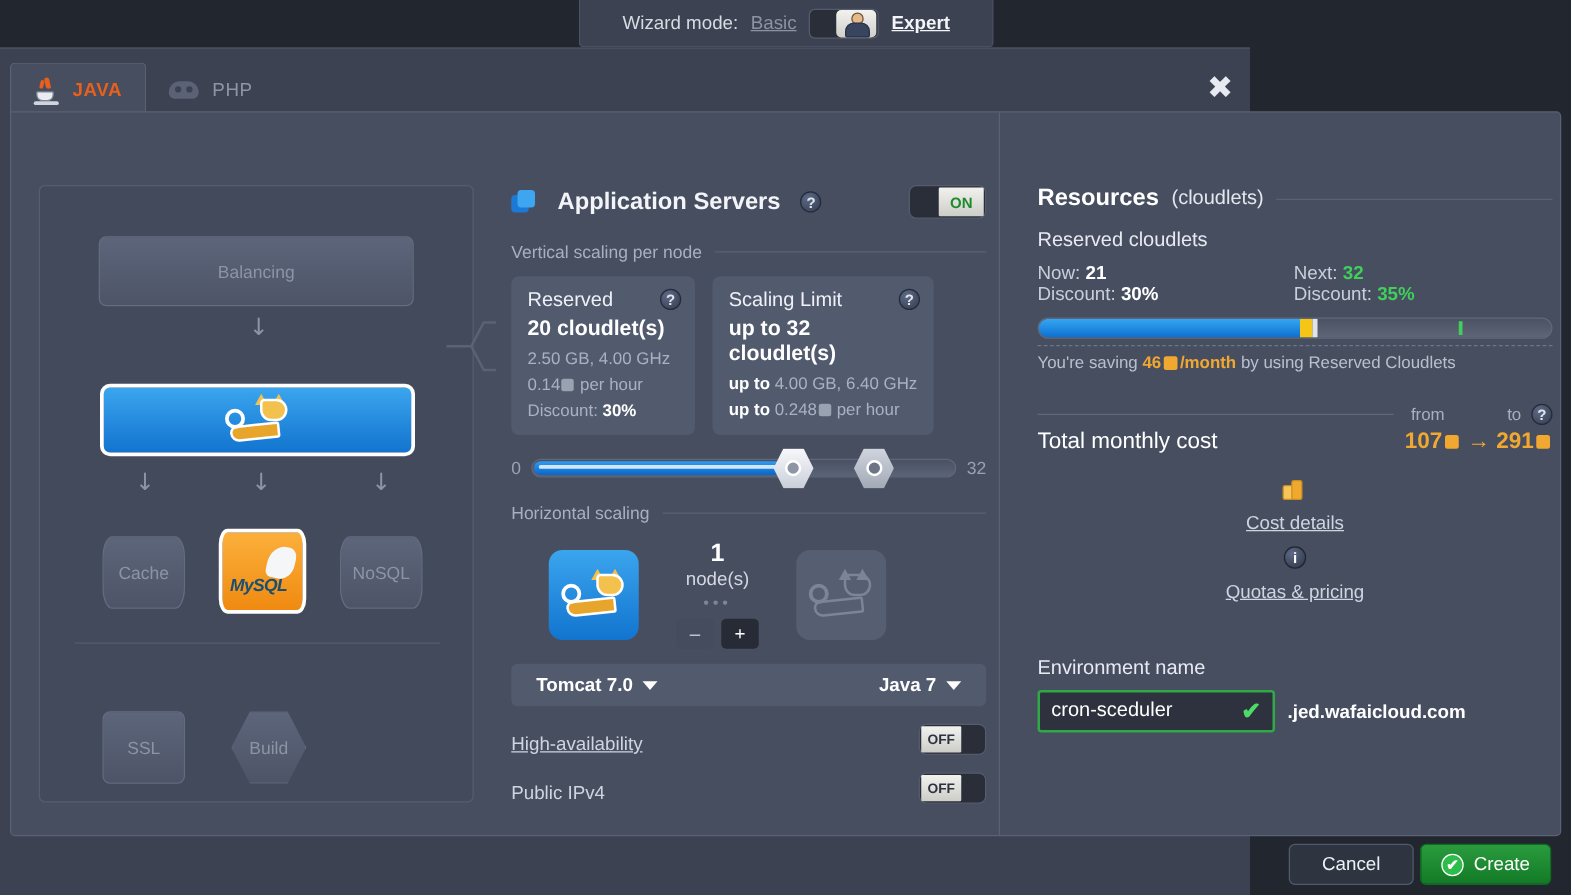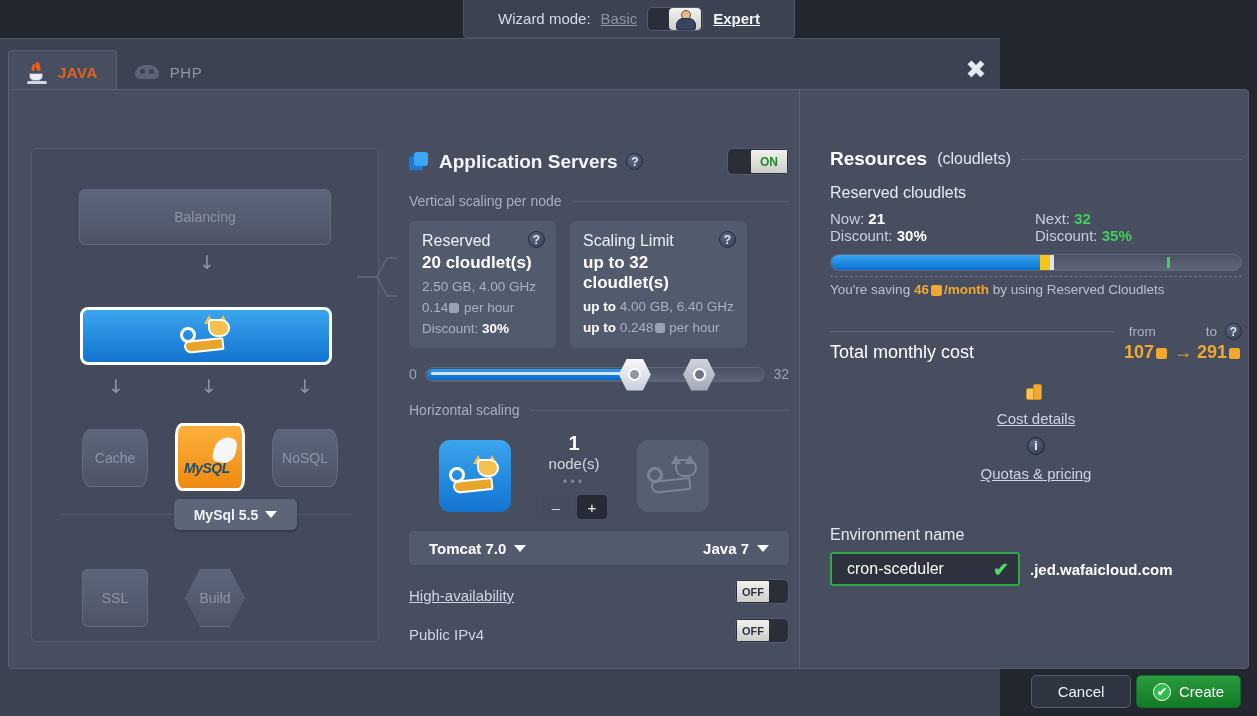--- a/index.html
+++ b/index.html
@@ -150,21 +150,21 @@
   .tomcat .ear2{position:absolute;right:4px;top:-4px;width:0;height:0;border-left:5px solid transparent;border-right:5px solid transparent;border-bottom:9px solid #f2c14e;}
   .tomcat .body{position:absolute;left:4px;bottom:1px;width:40px;height:13px;background:#e8a52b;border:2px solid #fff;border-radius:8px 3px 3px 10px;transform:rotate(-6deg);}
   .tomcat .ring{position:absolute;left:0px;top:8px;width:16px;height:16px;border:3px solid #fff;border-radius:50%;}
   .tomcat.ghost .cat-head,.tomcat.ghost .body{background:transparent;border-color:#7d8497;}
   .tomcat.ghost .ear1,.tomcat.ghost .ear2{border-bottom-color:#7d8497;}
   .tomcat.ghost .ring{border-color:#7d8497;}
 
   
   #center { position: absolute; left: 400px; top: 58px; width: 380px; height: 576px; }
 
-  .section-title-row { display:flex; align-items:center; gap:9px; }
+  .section-title-row { display:flex; align-items:center; gap:16px; }
   .section-title { color:#f2f4f8; font-size:19px; font-weight:bold; }
   .help-badge {
     width:17px; height:17px; border-radius:50%;
     background: radial-gradient(circle at 35% 30%, #5d6a85, #333c51);
     border:1px solid #242b3a; color:#dfe4ee; font-size:12px; font-weight:bold;
     display:inline-flex; align-items:center; justify-content:center; cursor:pointer;
     line-height:1;
   }
   .appsrv-icon{width:21px;height:20px;position:relative;}
   .appsrv-icon .b{position:absolute;left:0;top:4px;width:14px;height:14px;background:#1c79d6;border-radius:3px;}
@@ -307,21 +307,21 @@
   .info-icon{width:18px;height:18px;border-radius:50%;background:radial-gradient(circle at 35% 30%,#5d6a85,#2c3purple);background:radial-gradient(circle at 35% 30%,#5d6a85,#2c3445);border:1px solid #1f2633;color:#fff;font-size:12px;font-weight:bold;display:flex;align-items:center;justify-content:center;}
 
   #envlabel { color:#e7eaf1; font-size:16px; margin-top:44px; }
   #envrow { display:flex; align-items:center; margin-top:8px; }
   #envbox {
     display:flex; align-items:center; border:2px solid #2fa845; border-radius:3px;
     background:#2d323e; height:34px;
   }
   #envinput {
     background:transparent; border:none; outline:none; color:#ffffff; font-size:16px;
-    width:152px; padding:0 15px; font-family:"Liberation Sans", sans-serif;
+    width:152px; padding:0 9px; font-family:"Liberation Sans", sans-serif;
   }
   #envcheck { width:34px; height:30px; display:flex; align-items:center; justify-content:center;
     color:#4ddb6a; font-size:19px; font-weight:bold; }
   #envdomain { color:#ffffff; font-size:15px; font-weight:bold; margin-left:10px; }
 
   
   #footer { position:absolute; left:0; bottom:0; width:1257px; height:48px; }
   .btn {
     position:absolute; height:33px; border-radius:5px;
     display:flex; align-items:center; justify-content:center; gap:8px;
@@ -407,24 +407,20 @@
         <span class="mysql-logo">
           <span class="dolphin"></span>
             <span class="txt">MySQL</span>
         </span>
       </div>
 
       <div class="topo-node" id="node-nosql">
         <span>NoSQL</span>
       </div>
 
-      <div id="mysql-dropdown">
-        <span>MySql 5.5</span>
-        <span class="caret"></span>
-      </div>
 
       <div class="topo-node" id="node-ssl">
         <span>SSL</span>
       </div>
 
       <div class="topo-node" id="node-build">
         <span>Build</span>
       </div>
     </div>
 

